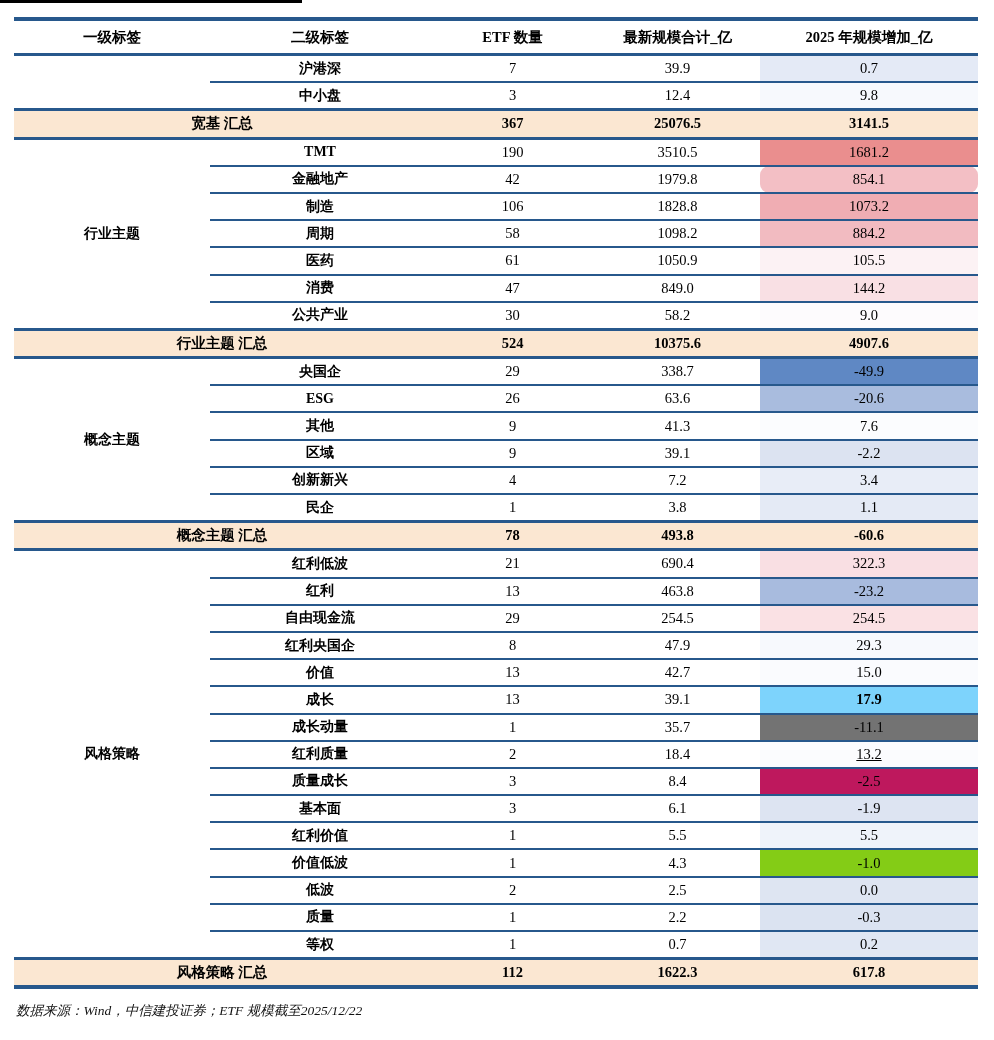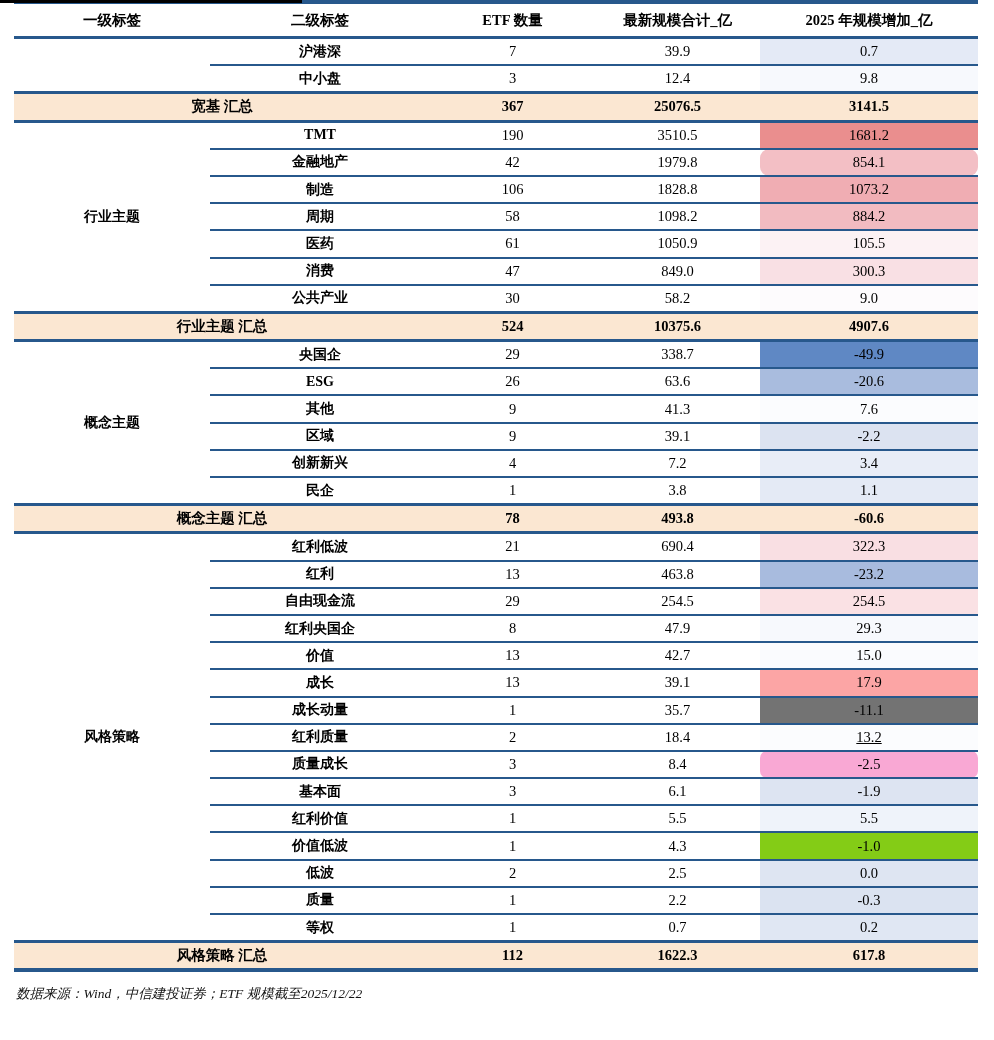--- a/index.html
+++ b/index.html
@@ -16,20 +16,21 @@
   .top-crop-bar{position:absolute;top:0;left:0;width:302px;height:3px;background:#000;}
   .title{
     padding:13px 0 7px 16px;
     font-size:17px;font-weight:bold;letter-spacing:0.2px;
   }
   table.etf{
     border-collapse:collapse;
     margin-left:14px;
     width:964px;
     table-layout:fixed;
+    margin-top:17px;
   }
   col.c1{width:196px;} col.c2{width:220px;} col.c3{width:165px;} col.c4{width:165px;} col.c5{width:218px;}
   thead th{
     border-top:4px solid var(--navy);
     border-bottom:3px solid var(--navy);
     font-size:14.5px;font-weight:bold;
     height:32px;text-align:center;padding:0;
     background:#fff;
   }
   td{
@@ -131,21 +132,21 @@
         <tr>
           <td class="sub">医药</td>
           <td>61</td>
           <td>1050.9</td>
           <td style="background: rgb(252, 242, 244);">105.5</td>
         </tr>
         <tr>
           <td class="sub">消费</td>
           <td>47</td>
           <td>849.0</td>
-          <td style="background: rgb(249, 224, 228);">300.3</td>
+          <td style="background: rgb(249, 224, 228);">144.2</td>
         </tr>
         <tr>
           <td class="sub">公共产业</td>
           <td>30</td>
           <td>58.2</td>
           <td style="background: rgb(253, 251, 253); text-align: center;">9.0</td>
         </tr>
         <tr class="summary">
           <td colspan="2">行业主题 汇总</td>
           <td>524</td>
@@ -223,39 +224,39 @@
         <tr>
           <td class="sub">价值</td>
           <td>13</td>
           <td>42.7</td>
           <td style="background: rgb(250, 251, 254);">15.0</td>
         </tr>
         <tr>
           <td class="sub">成长</td>
           <td>13</td>
           <td>39.1</td>
-          <td style="background: #fca5a5;">17.9</td>
+          <td style="background: #7dd3fc; font-weight: bold;">17.9</td>
         </tr>
         <tr>
           <td class="sub">成长动量</td>
           <td>1</td>
           <td>35.7</td>
           <td style="background: #737373;">-11.1</td>
         </tr>
         <tr>
           <td class="sub">红利质量</td>
           <td>2</td>
           <td>18.4</td>
           <td style="background: rgb(251, 252, 254); text-decoration: underline;">13.2</td>
         </tr>
         <tr>
           <td class="sub">质量成长</td>
           <td>3</td>
           <td>8.4</td>
-          <td style="background: #f9a8d4; border-radius: 7px;">-2.5</td>
+          <td style="background: #be185d;">-2.5</td>
         </tr>
         <tr>
           <td class="sub">基本面</td>
           <td>3</td>
           <td>6.1</td>
           <td style="background: rgb(221, 228, 242);">-1.9</td>
         </tr>
         <tr>
           <td class="sub">红利价值</td>
           <td>1</td>

